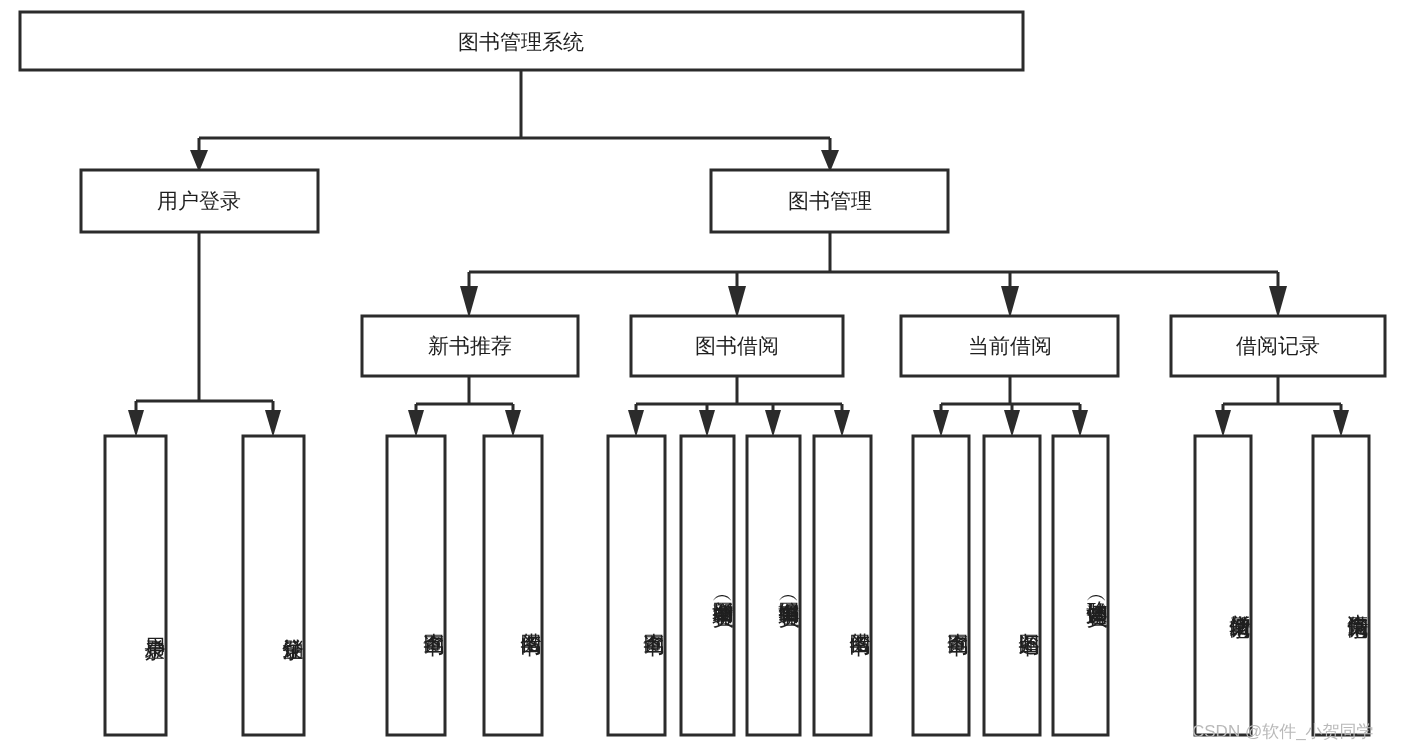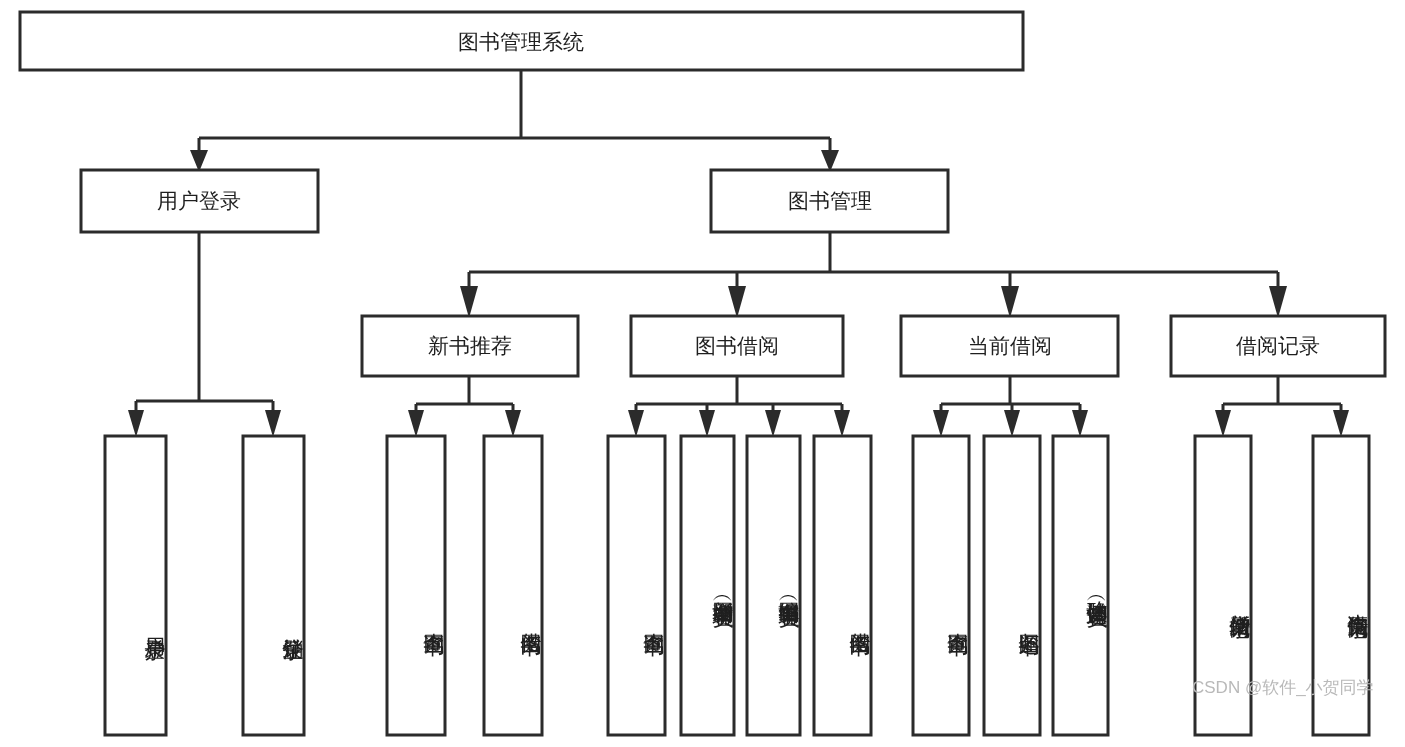--- a/index.html
+++ b/index.html
@@ -62,21 +62,21 @@
     font-size: 21px;
     line-height: 1.02;
     color: #1f1f1f;
     letter-spacing: 1px;
     white-space: nowrap;
     pointer-events: none;
   }
   .watermark {
     position: absolute;
     left: 1192px;
-    top: 676px;
+    top: 720px;
     font-family: "Liberation Sans", "DejaVu Sans", sans-serif;
     font-size: 17px;
     color: #b9b9b9;
     white-space: nowrap;
     pointer-events: none;
   }
 </style>
 </head>
 <body>
 

